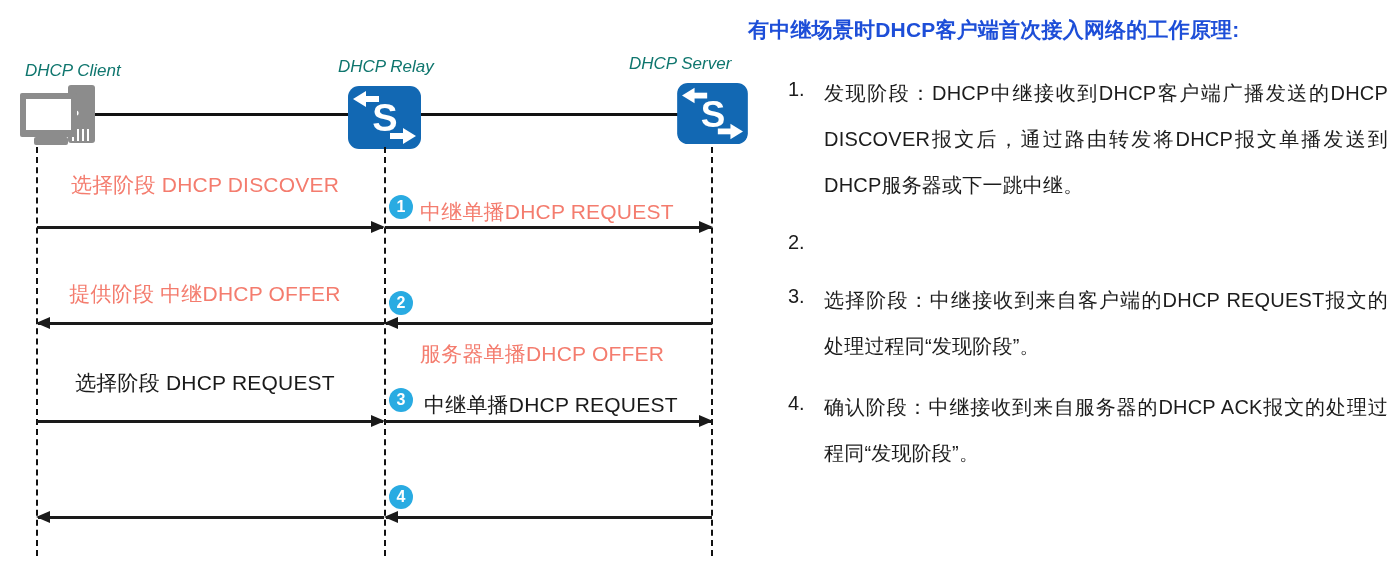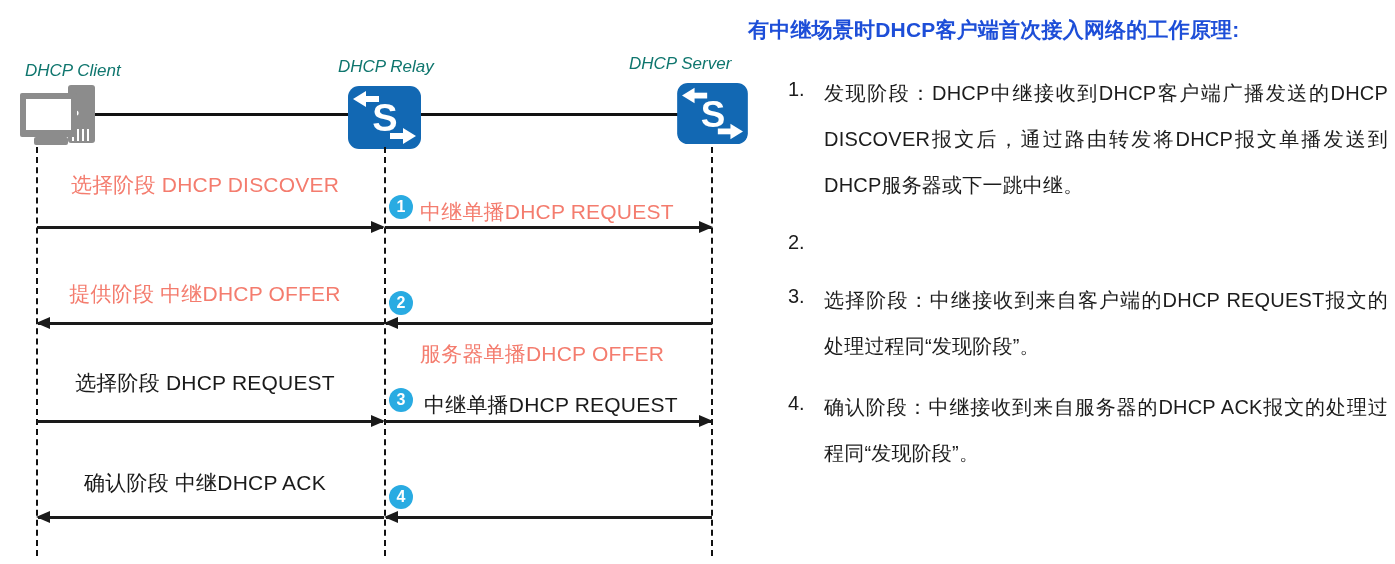--- a/index.html
+++ b/index.html
@@ -106,21 +106,20 @@
   <div class="step-circle" style="left:389px; top:291px;">2</div>
   <div class="msg-label salmon" style="left:420px; top:296px;margin-top:44px;">服务器单播DHCP OFFER</div>
   <div class="msg-arrow head-left" style="left:386px; top:322px; width:326px;"></div>
 
   <div class="msg-label black center" style="left:40px; top:369px; width:330px;">选择阶段 DHCP REQUEST</div>
   <div class="msg-arrow head-right" style="left:37px; top:420px; width:346px;"></div>
   <div class="step-circle" style="left:389px; top:388px;">3</div>
   <div class="msg-label black" style="left:424px; top:391px;">中继单播DHCP REQUEST</div>
   <div class="msg-arrow head-right" style="left:385px; top:420px; width:326px;"></div>
 
-  <div class="msg-label black center" style="left:40px; top:469px; width:330px;">确认阶段 中继DHCP ACK</div>
   <div class="msg-arrow head-left" style="left:38px; top:516px; width:346px;"></div>
   <div class="step-circle" style="left:389px; top:485px;">4</div>
   <div class="msg-arrow head-left" style="left:386px; top:516px; width:326px;"></div>
 
   <div class="panel">
     <div class="panel-title">有中继场景时DHCP客户端首次接入网络的工作原理:</div>
     <div class="panel-list">
       <div class="panel-item">
         <div class="num">1.</div>
         <div class="txt">发现阶段：DHCP中继接收到DHCP客户端广播发送的DHCP DISCOVER报文后，通过路由转发将DHCP报文单播发送到DHCP服务器或下一跳中继。</div>

